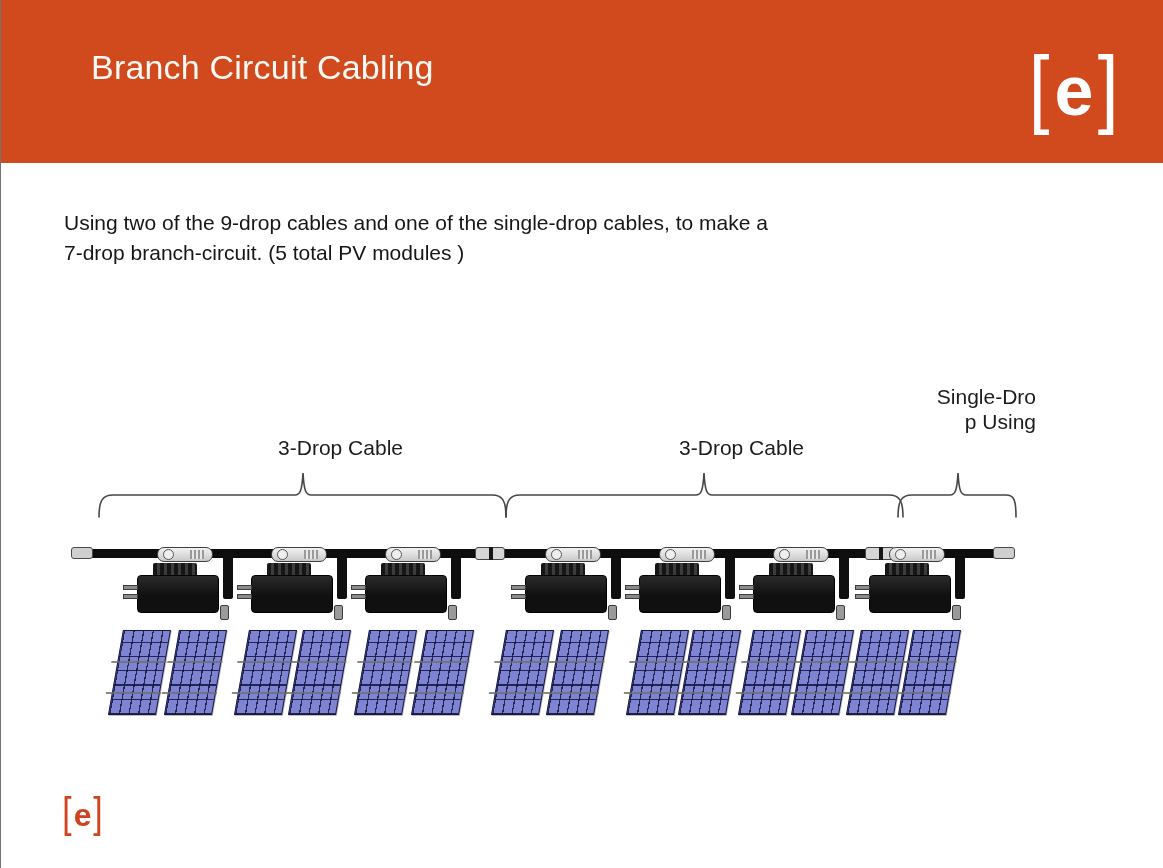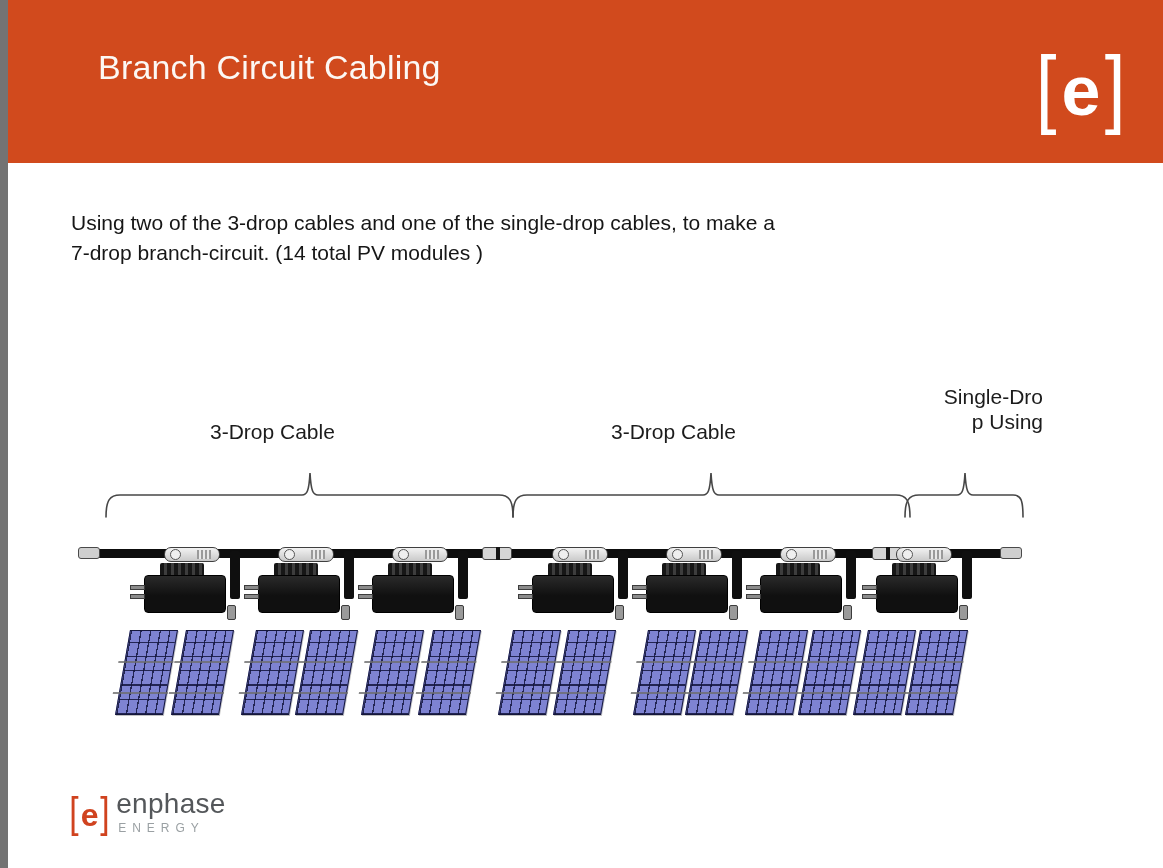--- a/index.html
+++ b/index.html
@@ -1,20 +1,20 @@
 <!DOCTYPE html>
 <html style="--header-orange: #d14a1d; --page-bg: #ffffff; --panel-blue: #7e83d2; --logo-orange: #d0431f;"><head>
 <meta charset="utf-8">
 <style>
   html,body{margin:0;padding:0;background:#e8e8e8;}
   .slide{
     position:relative;
     width:1163px;height:868px;
     background:var(--page-bg,#ffffff);
-    border-left:8px solid #737373;
+    border-left:1px solid #737373;
     box-sizing:border-box;
     overflow:hidden;
     font-family:"Liberation Sans", sans-serif;
   }
   
   .header{
     position:absolute;left:0;top:0;right:0;height:163px;
     background:var(--header-orange,#d14a1d);
   }
   .title{
@@ -28,21 +28,21 @@
   }
   .header-logo .hb{font-size:88px;font-weight:400;transform:scaleX(.85);}
   .header-logo .he{font-size:70px;font-weight:700;padding:0 3px;transform:translateY(4px);}
   
   .body-text{
     position:absolute;left:63px;top:208px;width:760px;
     font-size:21px;line-height:30px;color:#161616;
   }
   
   .seg-label{
-    position:absolute;top:420px;width:200px;text-align:left;
+    position:absolute;top:436px;width:200px;text-align:right;
     font-size:21px;color:#1c1c1c;
   }
   .seg-label.left{left:202px;}
   .seg-label.mid{left:603px;}
   .seg-label.right{
     left:920px;top:384px;width:115px;text-align:right;line-height:25px;
   }
   
   .brace-svg{position:absolute;left:0;top:0;width:1163px;height:868px;pointer-events:none;}
   
@@ -129,22 +129,22 @@
   <div class="header">
     <div class="title">Branch Circuit Cabling</div>
     <div class="header-logo">
       <span class="hb">[</span>
       <span class="he">e</span>
       <span class="hb">]</span>
     </div>
   </div>
 
   <div class="body-text">
-    <div>Using two of the 3-drop cables and one of the single-drop cables, to make a</div>
-    <div>7-drop branch-circuit. (14 total PV modules )</div>
+    <div>Using two of the 9-drop cables and one of the single-drop cables, to make a</div>
+    <div>7-drop branch-circuit. (5 total PV modules )</div>
   </div>
 
   <div class="seg-label left">3-Drop Cable</div>
   <div class="seg-label mid">3-Drop Cable</div>
   <div class="seg-label right">
     <div>Single-Dro</div>
     <div>p Using</div>
   </div>
 
   <svg class="brace-svg" viewBox="0 0 1163 868" xmlns="http://www.w3.org/2000/svg">
@@ -258,19 +258,15 @@
   <div class="panel" style="left:790px"></div>
   <div class="panel" style="left:845px"></div>
   <div class="panel" style="left:897px"></div>
 
   <div class="footer-logo">
     <div class="fmark">
       <span class="fb">[</span>
       <span class="fe">e</span>
       <span class="fb">]</span>
     </div>
-    <div class="ftext">
-      <span class="fname">enphase</span>
-      <span class="fsub">ENERGY</span>
-    </div>
   </div>
 
 </div>
 
 </body></html>

